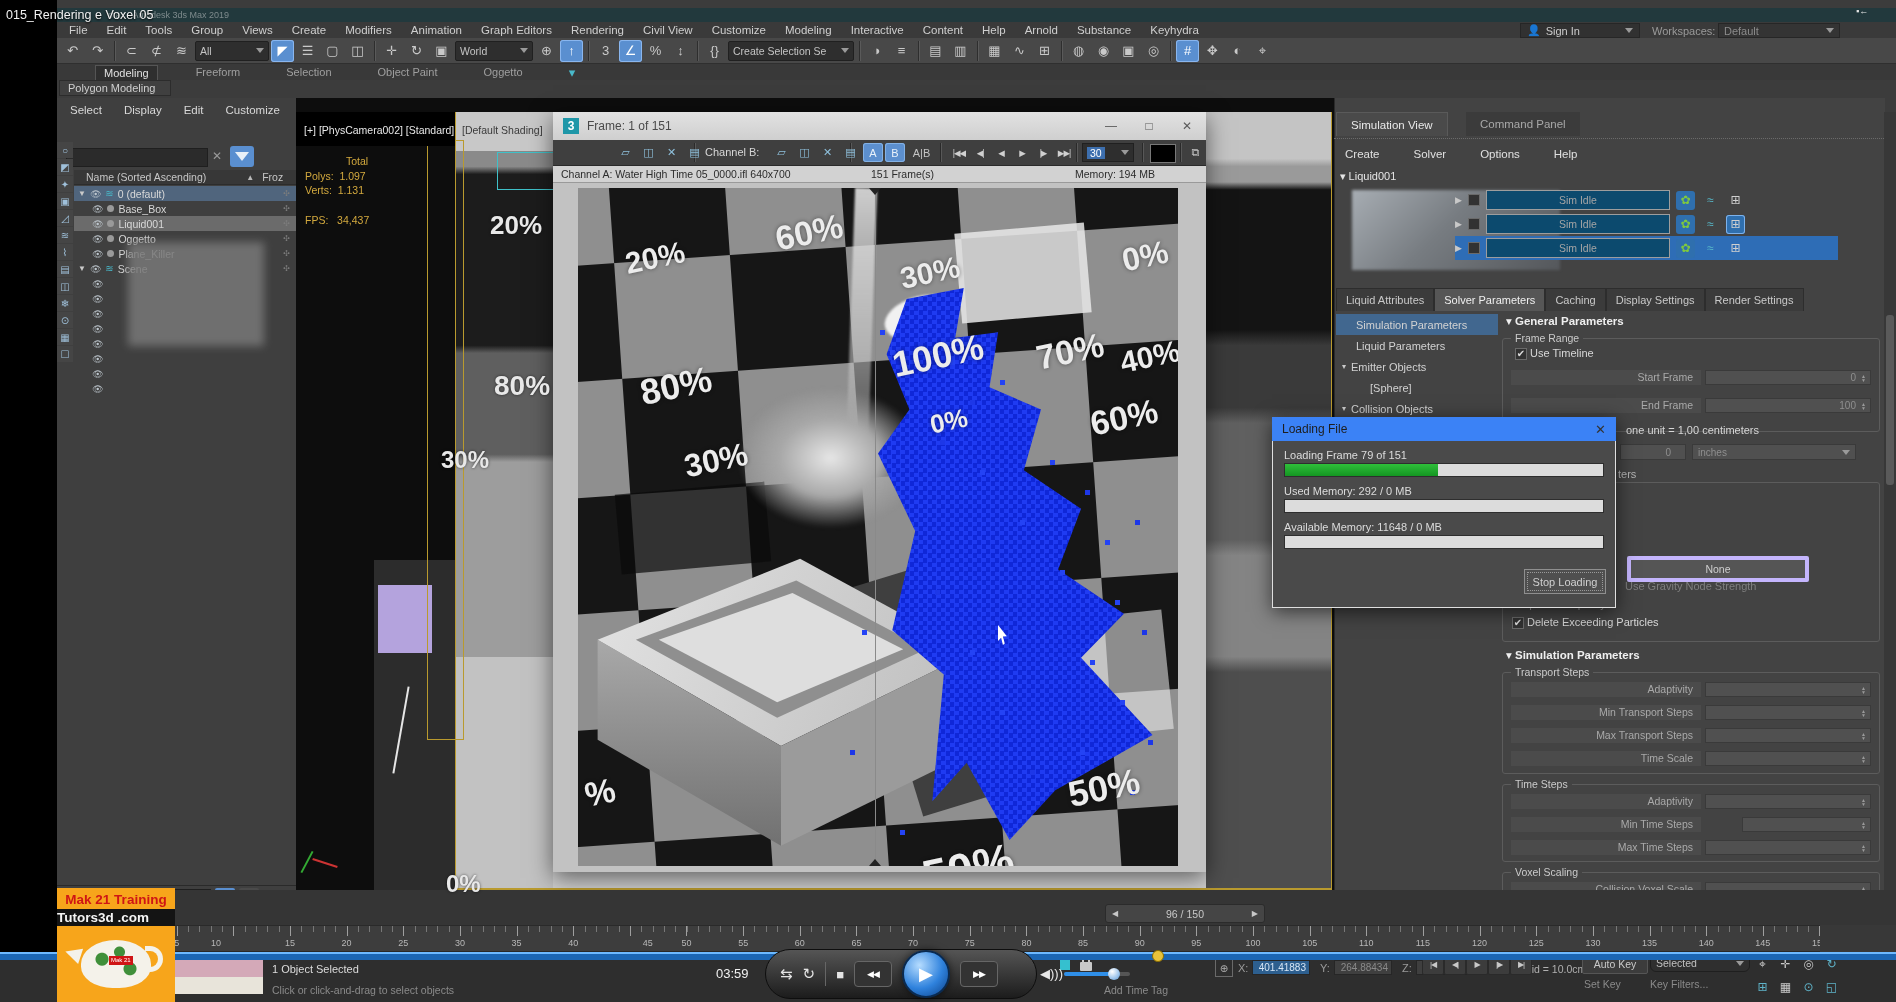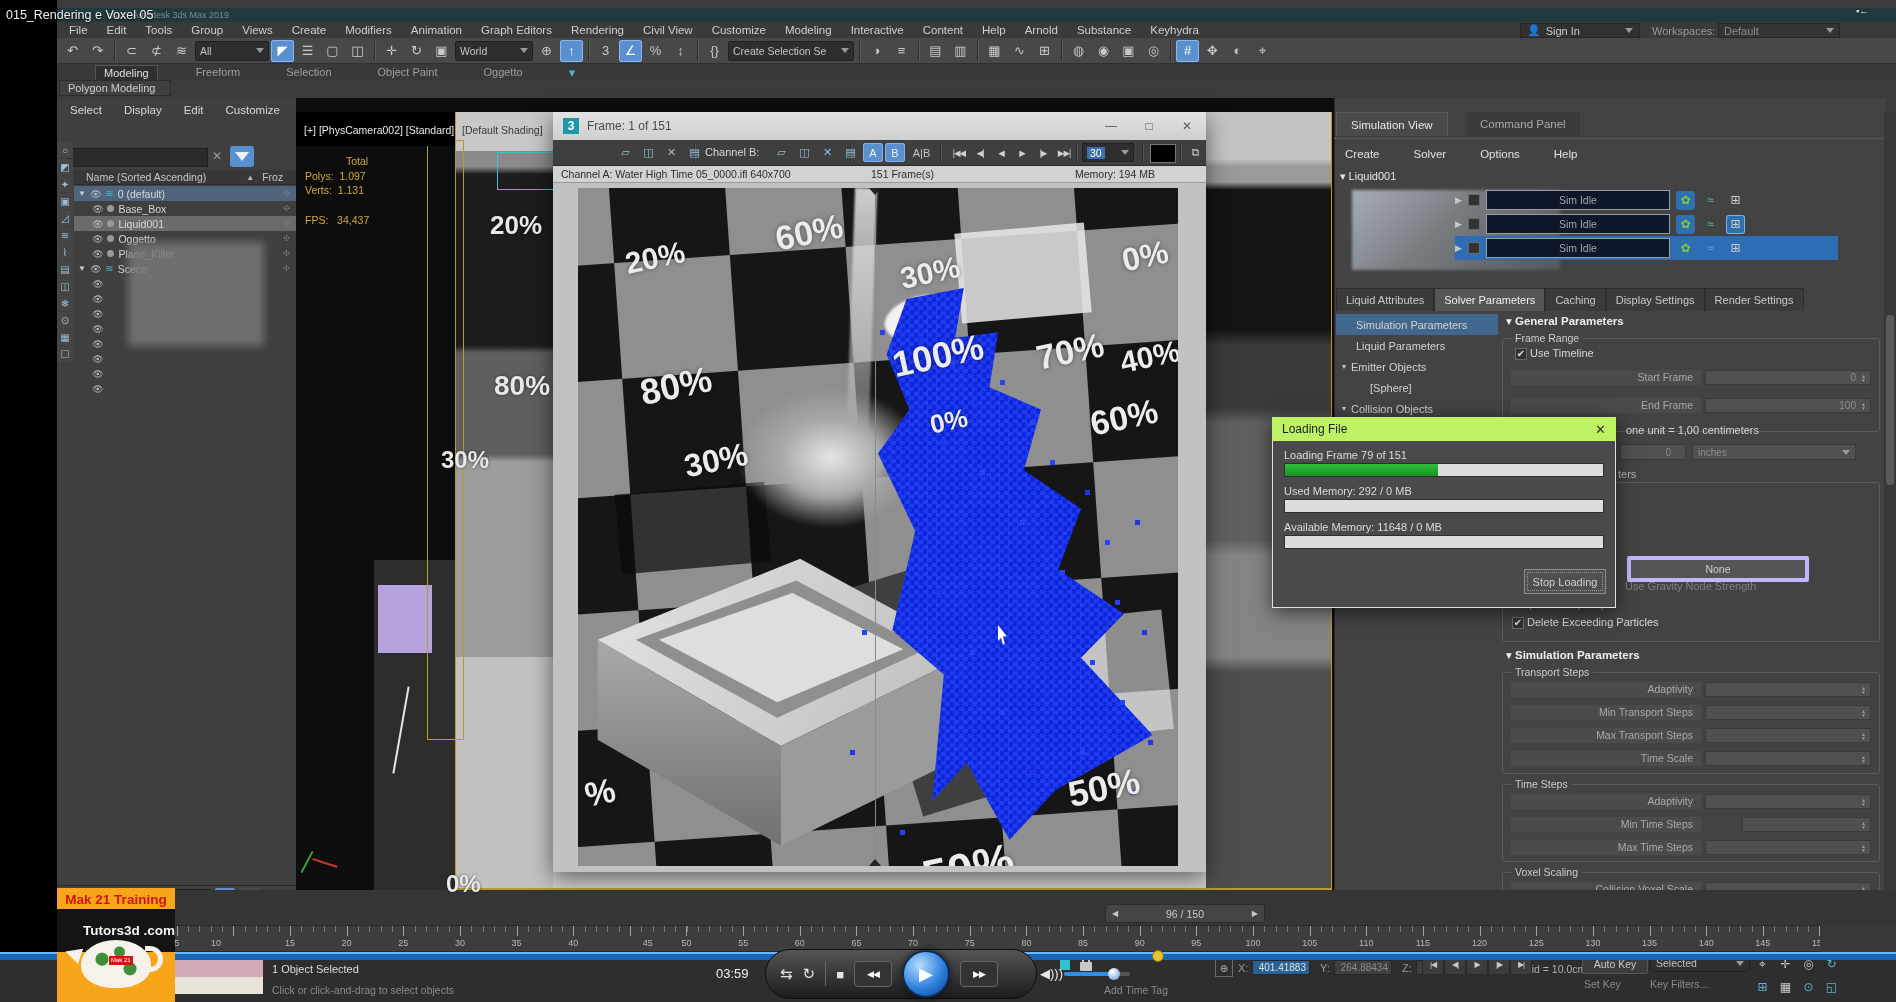--- a/index.html
+++ b/index.html
@@ -114,41 +114,41 @@
   .wipe-marker{position:absolute;left:291px;width:0;height:0;border-left:6px solid transparent;border-right:6px solid transparent;}
   #cursor{left:998px;top:625px;width:13px;height:20px;background:#fff;clip-path:polygon(0 0,0 80%,24% 64%,38% 100%,52% 93%,38% 58%,68% 56%);filter:drop-shadow(1px 1px 0 #000);z-index:40;}
   
   #rpanel{left:1334px;top:98px;width:550px;height:810px;background:#434343;border-left:1px solid #2a2a2a;}
   .rtab{position:absolute;height:24px;display:flex;align-items:center;padding:0 14px;font-size:11.5px;box-sizing:border-box;}
   #rmenu{left:1345px;top:148px;display:flex;gap:34px;color:#e0e0e0;font-size:11.5px;}
   #liquid-node{left:1340px;top:170px;color:#e5e5e5;font-size:11px;}
   #thumb{left:1352px;top:190px;width:208px;height:80px;background:linear-gradient(135deg,#a7adb3,#777c81 45%,#54575b);filter:blur(1.5px);}
   .sim-row{position:absolute;left:1455px;width:383px;height:24px;display:flex;align-items:center;gap:6px;}
   .sim-row.sel{background:#2e6db6;}
-  .sim-btn{width:182px;height:18px;background:#0f172a;border:1px solid #9d9d9d;color:#a5a5a5;display:flex;align-items:center;justify-content:center;font-size:10.5px;}
+  .sim-btn{width:182px;height:18px;background:#0c4a6e;border:1px solid #9d9d9d;color:#a5a5a5;display:flex;align-items:center;justify-content:center;font-size:10.5px;}
   .sim-ic{width:19px;height:19px;display:flex;align-items:center;justify-content:center;font-size:12px;border-radius:3px;}
   .cb{width:12px;height:12px;background:#323232;border:1px solid #6a6a6a;display:inline-flex;align-items:center;justify-content:center;color:#ddd;font-size:10px;box-sizing:border-box;}
   #param-tabs{left:1336px;top:288px;display:flex;}
   .ptab{height:22px;display:flex;align-items:center;padding:0 9px;color:#c9c9c9;font-size:11px;background:#3b3b3b;border:1px solid #2d2d2d;border-bottom:none;}
   .ptab.active{background:#565656;color:#efefef;}
   #nav-list{left:1336px;top:314px;width:162px;}
   .nav-item{height:21px;display:flex;align-items:center;gap:5px;color:#d2d2d2;font-size:11px;padding-left:6px;}
   .nav-item.sel{background:#41678f;}
   .rollout-hdr{position:absolute;color:#efefef;font-weight:bold;font-size:11.5px;}
   .grp{position:absolute;border:1px solid #5c5c5c;border-radius:3px;}
   .grp-lbl{position:absolute;top:-7px;left:8px;background:#434343;padding:0 4px;font-size:10.5px;color:#cbcbcb;}
   .prow{position:absolute;left:8px;right:8px;height:17px;display:flex;align-items:center;}
   .prow .pl{width:182px;background:#4b4b4b;color:#a9a9a9;text-align:right;padding-right:8px;font-size:10.5px;height:15px;line-height:15px;}
   .prow .pf{flex:1;height:15px;background:#505050;border:1px solid #3a3a3a;margin-left:4px;position:relative;color:#8f8f8f;font-size:10px;text-align:right;padding-right:14px;box-sizing:border-box;line-height:14px;}
   .spin{position:absolute;right:1px;top:0;width:11px;height:13px;display:flex;flex-direction:column;align-items:center;justify-content:center;color:#9a9a9a;font-size:5px;line-height:4px;}
   #rp-scroll{left:1884px;top:112px;width:12px;height:790px;background:#383838;}
   #rp-thumb{left:1886px;top:315px;width:8px;height:170px;background:#5a5a5a;border-radius:3px;}
   
   #dlg{left:1272px;top:417px;width:344px;height:191px;background:#4a4a4a;border:1px solid #dfdfdf;box-shadow:0 4px 18px rgba(0,0,0,.6);z-index:50;box-sizing:border-box;}
-  #dlg-title{left:1272px;top:417px;width:344px;height:24px;background:#bef264;color:#1e1e1e;display:flex;align-items:center;justify-content:space-between;padding:0 10px;box-sizing:border-box;font-size:12px;z-index:51;gap:24px;}
+  #dlg-title{left:1272px;top:417px;width:344px;height:24px;background:#3b82f6;color:#1e1e1e;display:flex;align-items:center;justify-content:space-between;padding:0 10px;box-sizing:border-box;font-size:12px;z-index:51;gap:24px;}
   .dlg-text{position:absolute;color:#dcdcdc;font-size:11px;z-index:51;}
   .bar{position:absolute;left:1284px;width:320px;height:14px;background:#dcdcdc;border:1px solid #2e2e2e;z-index:51;box-sizing:border-box;}
   #bar-fill{height:100%;background:linear-gradient(#2fbf3a,#149622);}
   #stop-btn{left:1524px;top:569px;width:80px;height:23px;background:#4f4f4f;border:1px solid #8f8f8f;color:#d0d0d0;display:flex;align-items:center;justify-content:center;font-size:11px;z-index:51;outline:1px dotted #9a9a9a;outline-offset:-4px;}
   
   #bottom-zone{left:57px;top:890px;width:1839px;height:35px;background:#353535;}
   #frame-slider{left:1105px;top:904px;width:160px;height:19px;background:#454545;border:1px solid #2b2b2b;border-radius:3px;display:flex;align-items:center;justify-content:space-between;color:#c8c8c8;font-size:10.5px;padding:0 6px;box-sizing:border-box;z-index:5;}
   #ruler{left:120px;top:925px;width:1700px;height:27px;background:#3d3d3d;border-top:1px solid #2a2a2a;border-bottom:1px solid #282828;
     background-image:repeating-linear-gradient(90deg,#9f9f9f 0 1px,transparent 1px 56.65px),repeating-linear-gradient(90deg,#777 0 1px,transparent 1px 11.33px);
     background-size:100% 10px,100% 6px;background-repeat:no-repeat;box-sizing:border-box;}
@@ -163,21 +163,21 @@
   .xyz-lbl{position:absolute;color:#9a9a9a;font-size:11px;}
   .xyz-field{position:absolute;width:58px;height:15px;background:#3f3f3f;border:1px solid #262626;color:#8a8a8a;font-size:10px;display:flex;align-items:center;justify-content:flex-end;padding-right:3px;box-sizing:border-box;}
   .sb-btn{position:absolute;height:18px;background:#3c3c3c;border:1px solid #555;border-radius:2px;color:#c9c9c9;display:flex;align-items:center;justify-content:center;font-size:10.5px;}
   .anim-btn{position:absolute;top:953px;width:20px;height:20px;background:#3c3c3c;border:1px solid #2a2a2a;border-radius:2px;color:#c9c9c9;display:flex;align-items:center;justify-content:center;font-size:8px;letter-spacing:-1px;}
   .navc{position:absolute;width:21px;height:20px;display:flex;align-items:center;justify-content:center;font-size:12px;border-radius:2px;}
   
   #v-title{left:6px;top:8px;color:#f2f2f2;font-size:12.5px;z-index:70;text-shadow:0 1px 2px #000;}
   #v-watermark{left:1856px;top:6px;color:#e8e8e8;font-size:9px;z-index:70;}
   #logo{left:57px;top:888px;width:118px;height:114px;background:#f7a51b;z-index:72;overflow:hidden;}
   #logo-l1{margin-top:4px;text-align:center;color:#cf1515;font-weight:bold;font-size:13.5px;}
-  #logo-l2{margin-top:2px;background:#141414;color:#f4f4f4;font-weight:bold;font-size:13.5px;text-align:right;padding:14px 0;}
+  #logo-l2{margin-top:2px;background:#141414;color:#f4f4f4;font-weight:bold;font-size:13.5px;text-align:left;padding:1px 0;}
   #teapot{position:absolute;left:24px;top:52px;width:70px;height:48px;background:radial-gradient(circle at 30% 40%,#3f8f3a 6px,transparent 7px),radial-gradient(circle at 70% 60%,#3f8f3a 6px,transparent 7px),radial-gradient(circle at 55% 25%,#3f8f3a 5px,transparent 6px),#f4f2ea;border-radius:50% 50% 45% 45%;}
   #teapot-spout{position:absolute;left:8px;top:58px;width:0;height:0;border-top:8px solid transparent;border-bottom:8px solid transparent;border-right:16px solid #f4f2ea;transform:rotate(18deg);}
   #teapot-handle{position:absolute;left:88px;top:58px;width:18px;height:26px;border:5px solid #f4f2ea;border-left:none;border-radius:0 14px 14px 0;box-sizing:border-box;}
   #teapot-label{position:absolute;left:52px;top:68px;background:#cf1515;color:#fff;font-size:6px;padding:1px 2px;line-height:1.1;text-align:center;}
   #vbar{left:765px;top:949px;width:272px;height:50px;background:linear-gradient(#555,#1c1c1c);border:1px solid #0e0e0e;border-radius:26px;z-index:75;display:flex;align-items:center;gap:10px;padding:0 14px;box-sizing:border-box;}
   #v-time{left:716px;top:966px;color:#f0f0f0;font-size:13px;z-index:75;}
   .vic{color:#e4e4e4;font-size:15px;}
   .vpill{width:36px;height:24px;background:#333;border:1px solid #666;border-radius:4px;color:#fff;display:flex;align-items:center;justify-content:center;font-size:9px;letter-spacing:-1px;}
   #vplay{width:48px;height:48px;border-radius:50%;background:radial-gradient(circle at 35% 30%,#b5dcff,#2f82dd 55%,#0b3f86);border:2px solid #0a2a50;display:flex;align-items:center;justify-content:center;color:#fff;font-size:18px;box-sizing:border-box;box-shadow:0 0 8px rgba(0,0,0,.6);}
   #vspeaker{left:1040px;top:966px;z-index:75;color:#e8e8e8;font-size:13px;}

